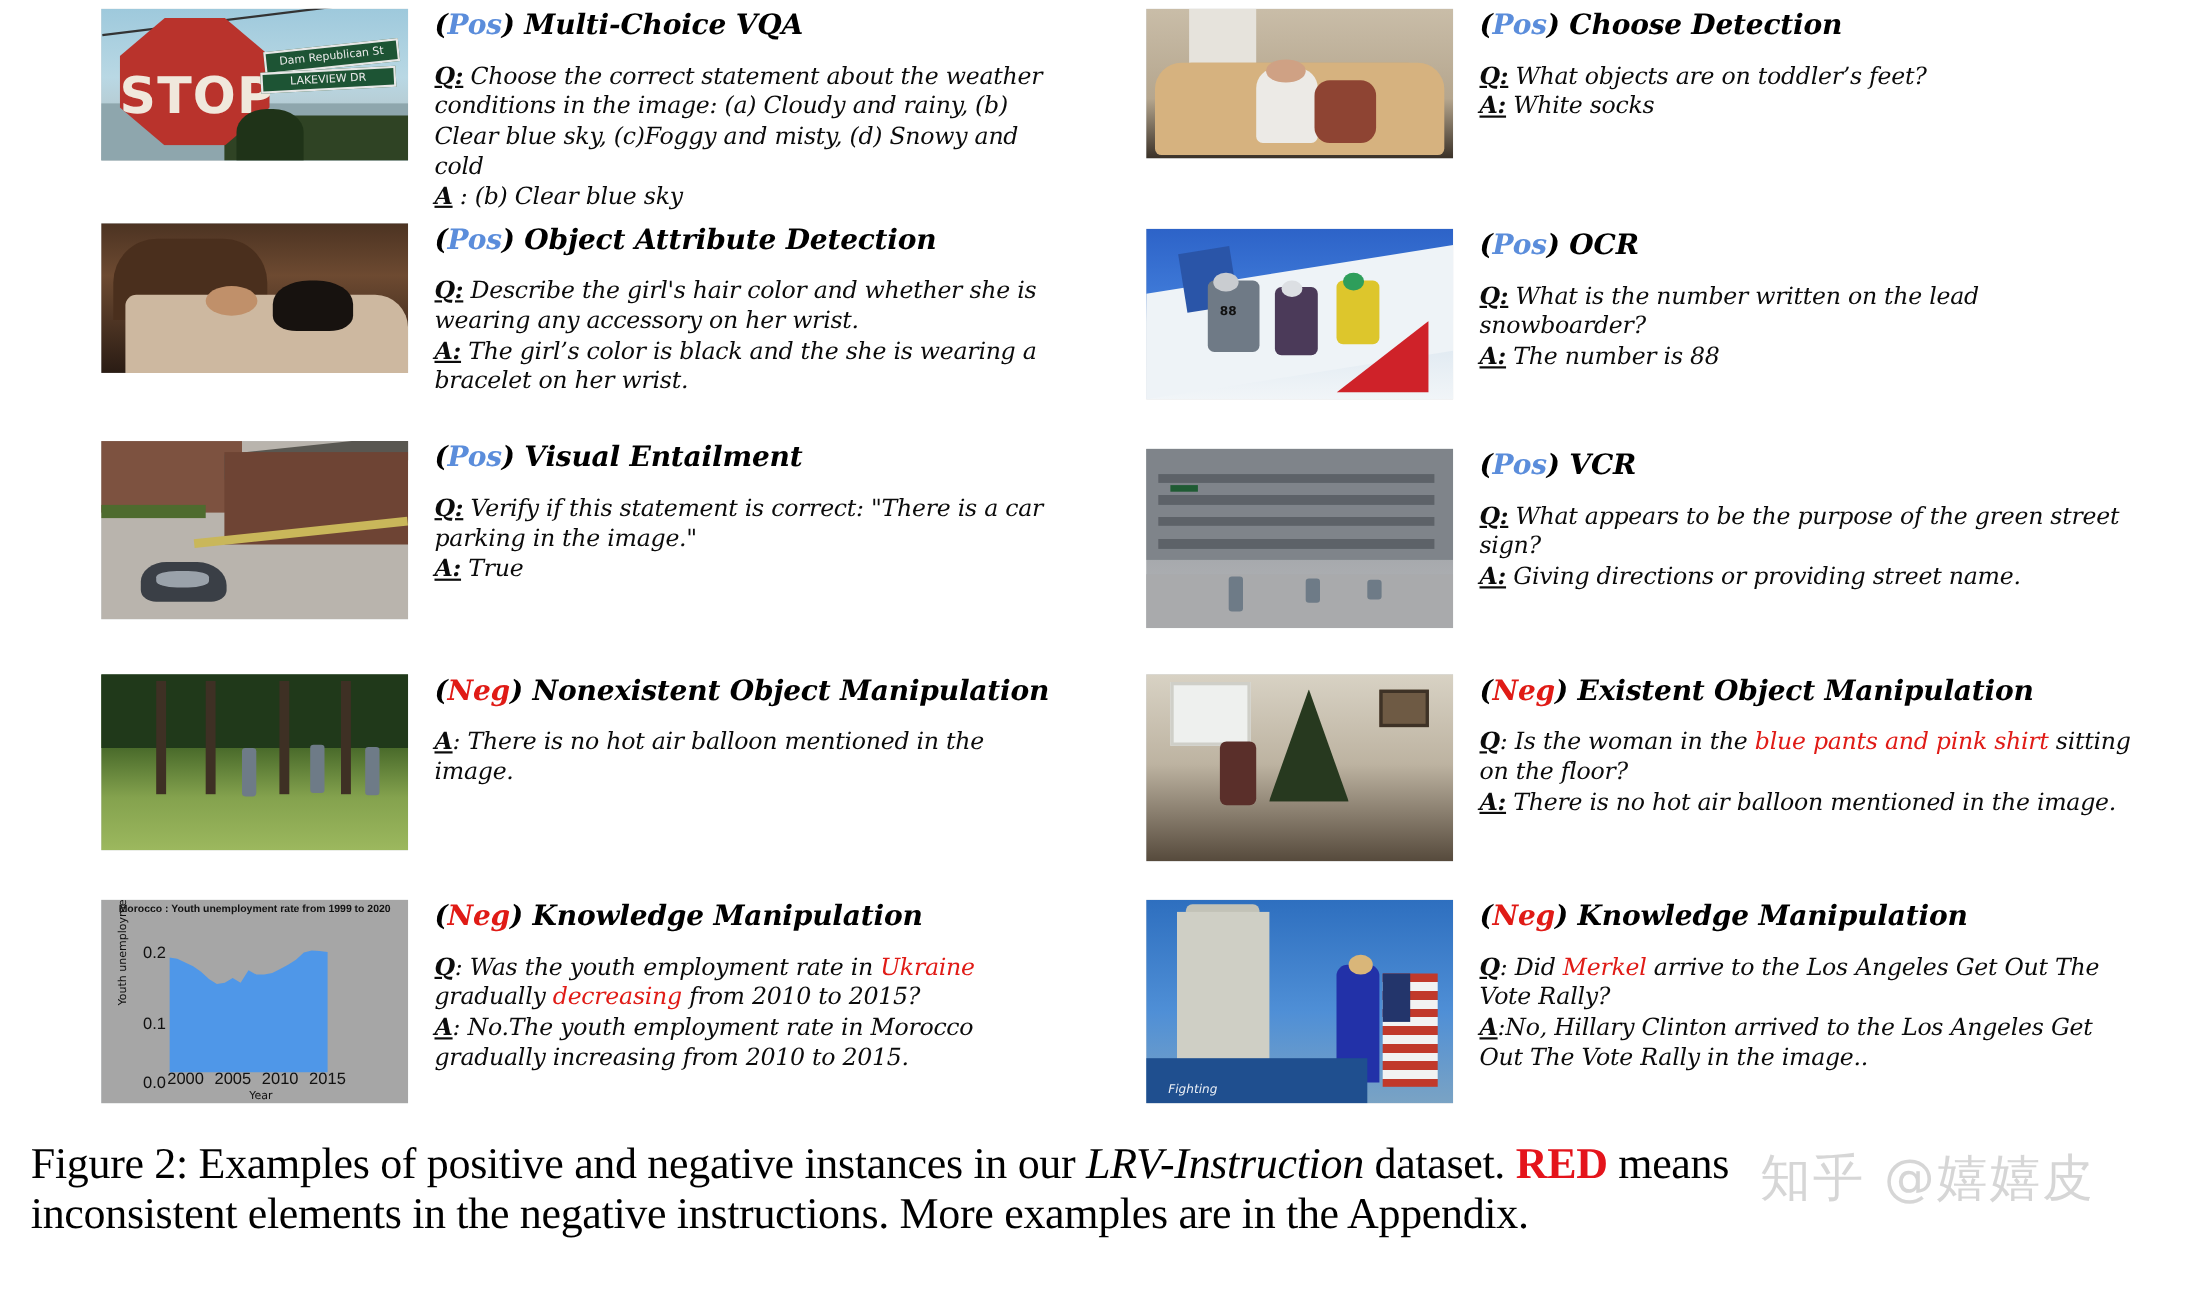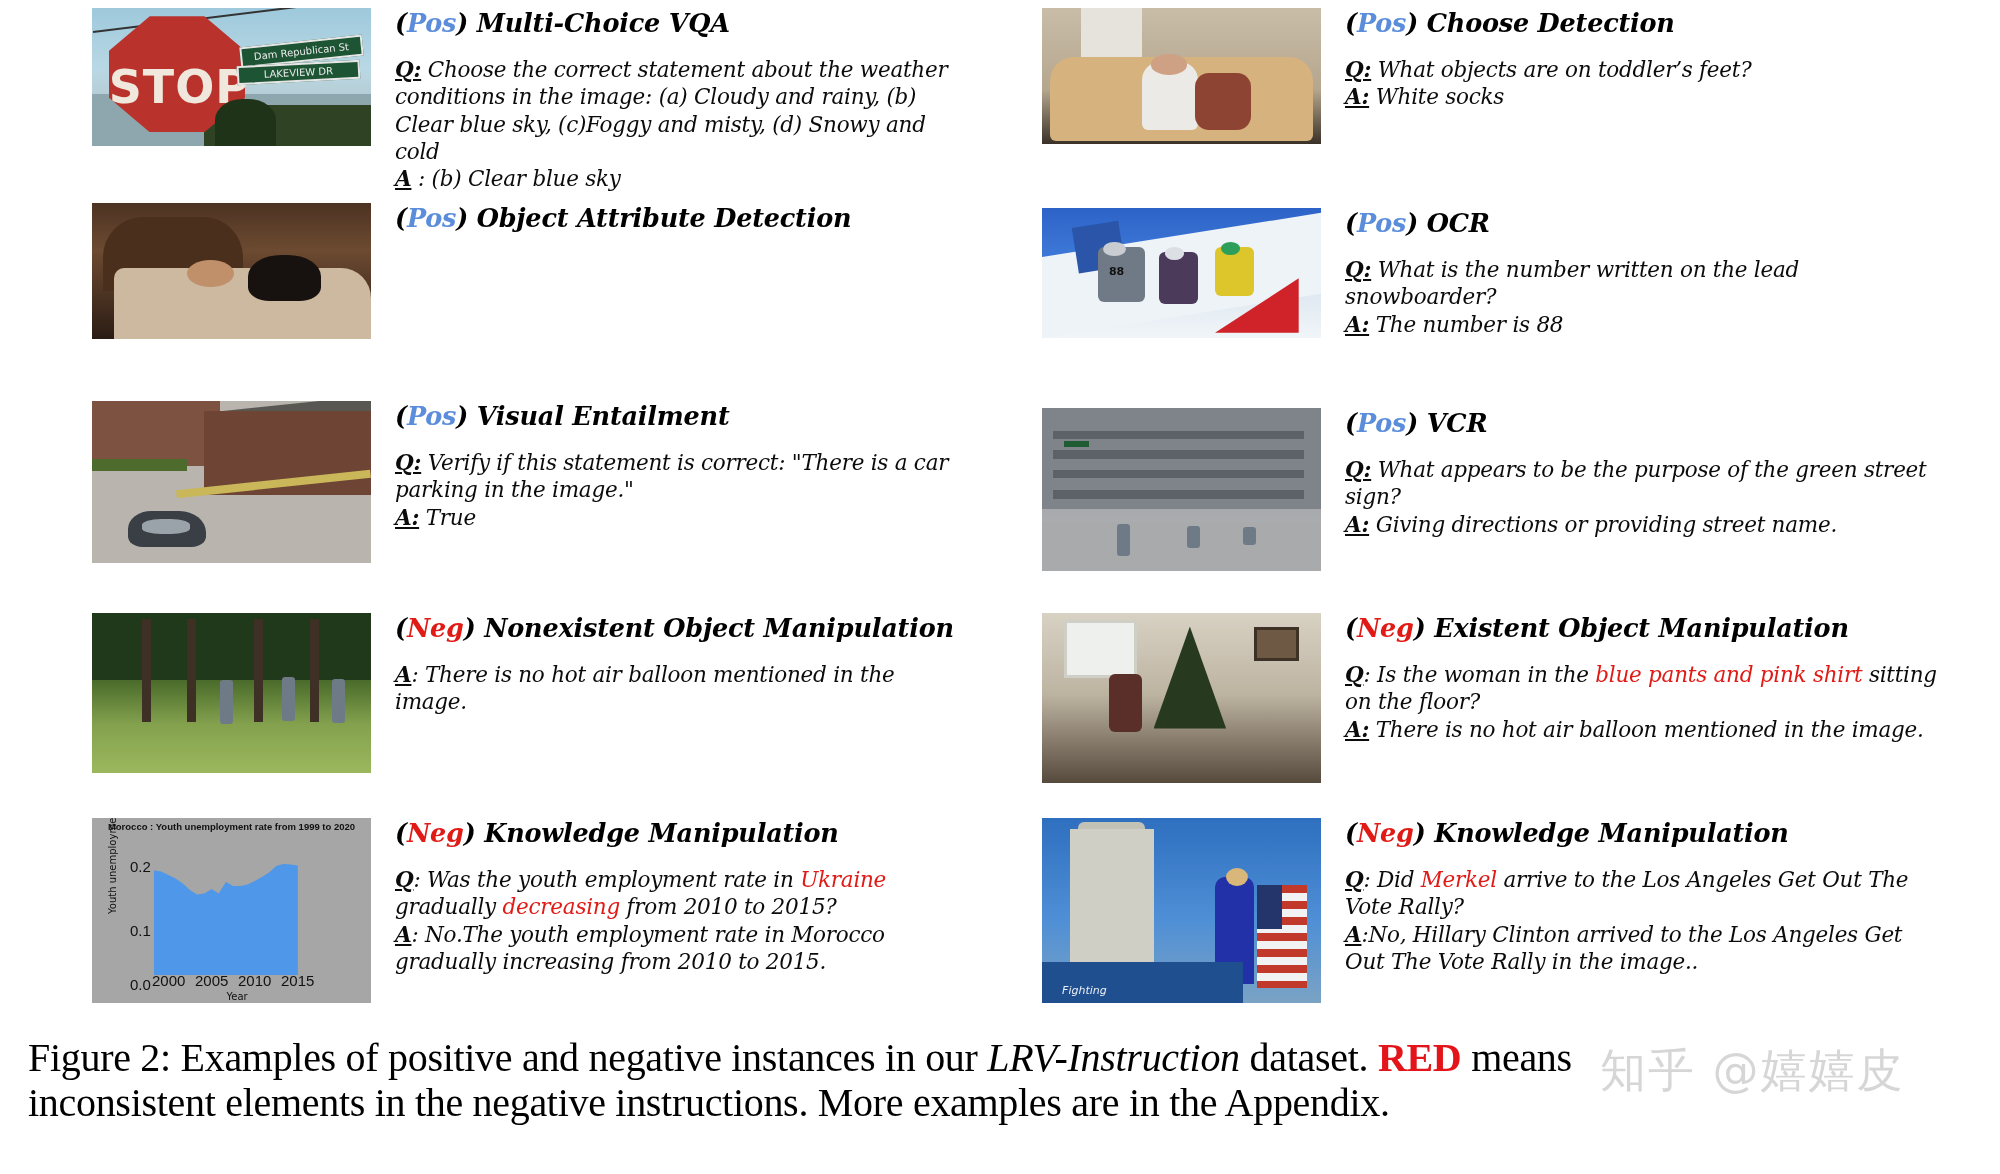--- a/index.html
+++ b/index.html
@@ -245,20 +245,24 @@
     <div class="card" style="left:92px; top:203px; width:880px;">
       <div class="thumb" style="height:136px;">
         <div class="ph room1"></div>
         <div class="headboard"></div>
         <div class="bed"></div>
         <div class="girlface"></div>
         <div class="dog"></div>
       </div>
       <div class="body">
         <div class="title"><span>(</span><span class="tag-pos">Pos</span><span>)</span> <span>Object Attribute Detection</span></div>
+        <div class="qa">
+          <p><span class="lbl">Q:</span><span> Describe the girl's hair color and whether she is wearing any accessory on her wrist.</span></p>
+          <p><span class="lbl">A:</span><span> The girl’s color is black and the she is wearing a bracelet on her wrist.</span></p>
+        </div>
       </div>
     </div>
 
     <div class="card" style="left:92px; top:401px; width:880px;">
       <div class="thumb" style="height:162px;">
         <div class="ph lot"></div>
         <div class="bldg1"></div>
         <div class="roof"></div>
         <div class="bldg2"></div>
         <div class="grass1"></div>
@@ -340,21 +344,21 @@
       <div class="body">
         <div class="title"><span>(</span><span class="tag-pos">Pos</span><span>)</span> <span>Choose Detection</span></div>
         <div class="qa">
           <p><span class="lbl">Q:</span><span> What objects are on toddler’s feet?</span></p>
           <p><span class="lbl">A:</span><span> White socks</span></p>
         </div>
       </div>
     </div>
 
     <div class="card" style="left:1042px; top:208px; width:900px;">
-      <div class="thumb" style="height:130px;">
+      <div class="thumb" style="height:155px;">
         <div class="ph snow"></div>
         <div class="slope"></div>
         <div class="gate-blue"></div>
         <div class="rider" style="left:20%; top:30%; width:17%; height:42%; background:#6f7a86;"></div>
         <div class="rider" style="left:22%; top:26%; width:8%;  height:11%; background:#c9ccd0; border-radius:50%;"></div>
         <div style="position:absolute; left:24%; top:44%; font-family:'DejaVu Sans',sans-serif; font-size:11px; font-weight:bold; color:#111;">88</div>
         <div class="rider" style="left:42%; top:34%; width:14%; height:40%; background:#4b3a59;"></div>
         <div class="rider" style="left:44%; top:30%; width:7%; height:10%; background:#dcdfe3; border-radius:50%;"></div>
         <div class="rider" style="left:62%; top:30%; width:14%; height:38%; background:#ddc62c;"></div>
         <div class="rider" style="left:64%; top:26%; width:7%; height:10%; background:#2e9e5b; border-radius:50%;"></div>

